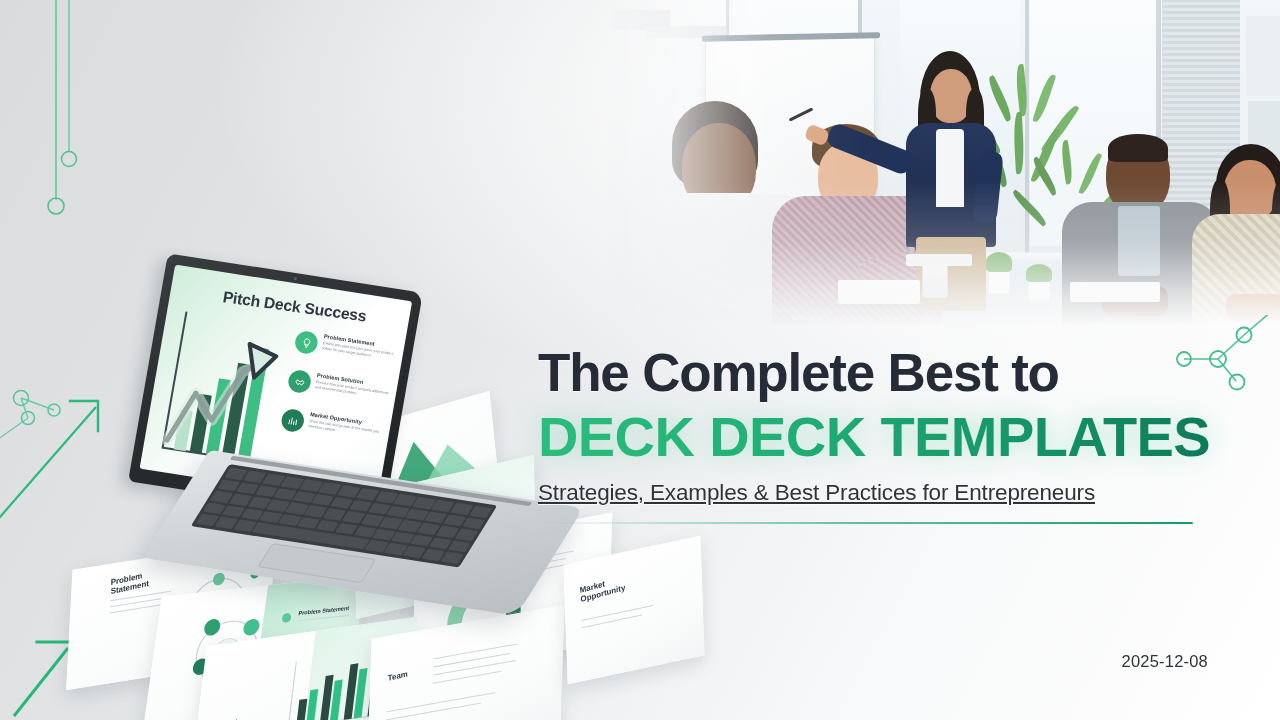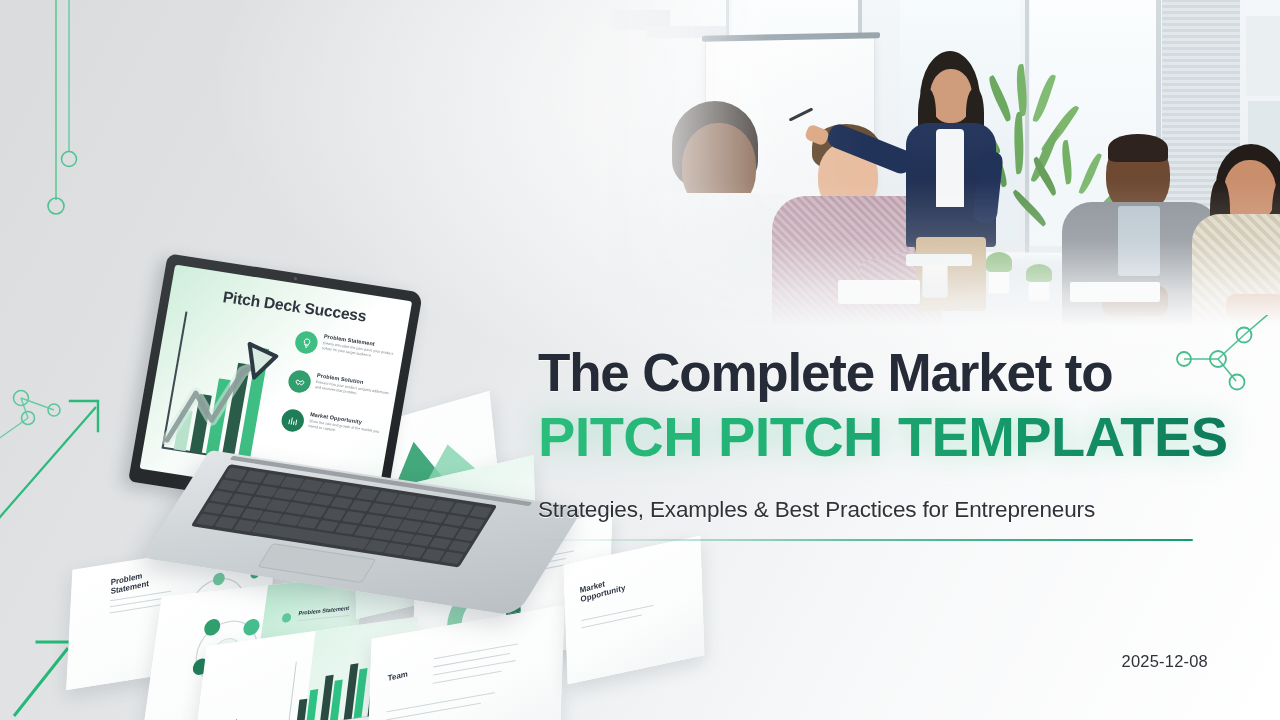--- a/index.html
+++ b/index.html
@@ -160,23 +160,24 @@
   .h-line2 {
     font-size:56px; font-weight:bold; letter-spacing:-.6px;
     line-height:1.12; margin-top:6px;
     background:linear-gradient(92deg,#2bbd7c 0%,#21b175 34%,#16996a 68%,#0e7a5a 100%);
     -webkit-background-clip:text; background-clip:text;
     color:transparent; -webkit-text-fill-color:transparent;
     filter:drop-shadow(0 0 14px rgba(60,200,140,.35));
     width:max-content;
   }
   .sub {
-    margin-top:28px;
+    margin-top:11px;
     font-size:22.5px; color:#2f3338; letter-spacing:-.15px;
     text-shadow:0 1px 0 rgba(255,255,255,.85);
+    text-decoration:underline;
   }
   .rule {
     margin-top:16px; height:2px; width:655px;
     background:linear-gradient(to right, rgba(15,157,110,0) 0%, rgba(15,157,110,.18) 16%, rgba(15,157,110,.62) 48%, #0f9d6e 100%);
     border-radius:2px;
   }
   .date {
     position:absolute; right:72px; top:652px;
     font-size:16.5px; color:#2f3338; letter-spacing:.2px;
   }
@@ -560,21 +561,21 @@
           <span class="key"></span>
             <span class="key"></span>
         </div>
         <div class="trackpad"></div>
       </div>
     </div>
 
   </div>
 
   <div class="textblock">
-    <div class="h-line1">The Complete Market to</div>
-    <div class="h-line2">PITCH PITCH TEMPLATES</div>
+    <div class="h-line1">The Complete Best to</div>
+    <div class="h-line2">DECK DECK TEMPLATES</div>
     <div class="sub">Strategies, Examples &amp; Best Practices for Entrepreneurs</div>
     <div class="rule"></div>
   </div>
 
   <div class="date">2025-12-08</div>
 
 </div>
 
 </body></html>

